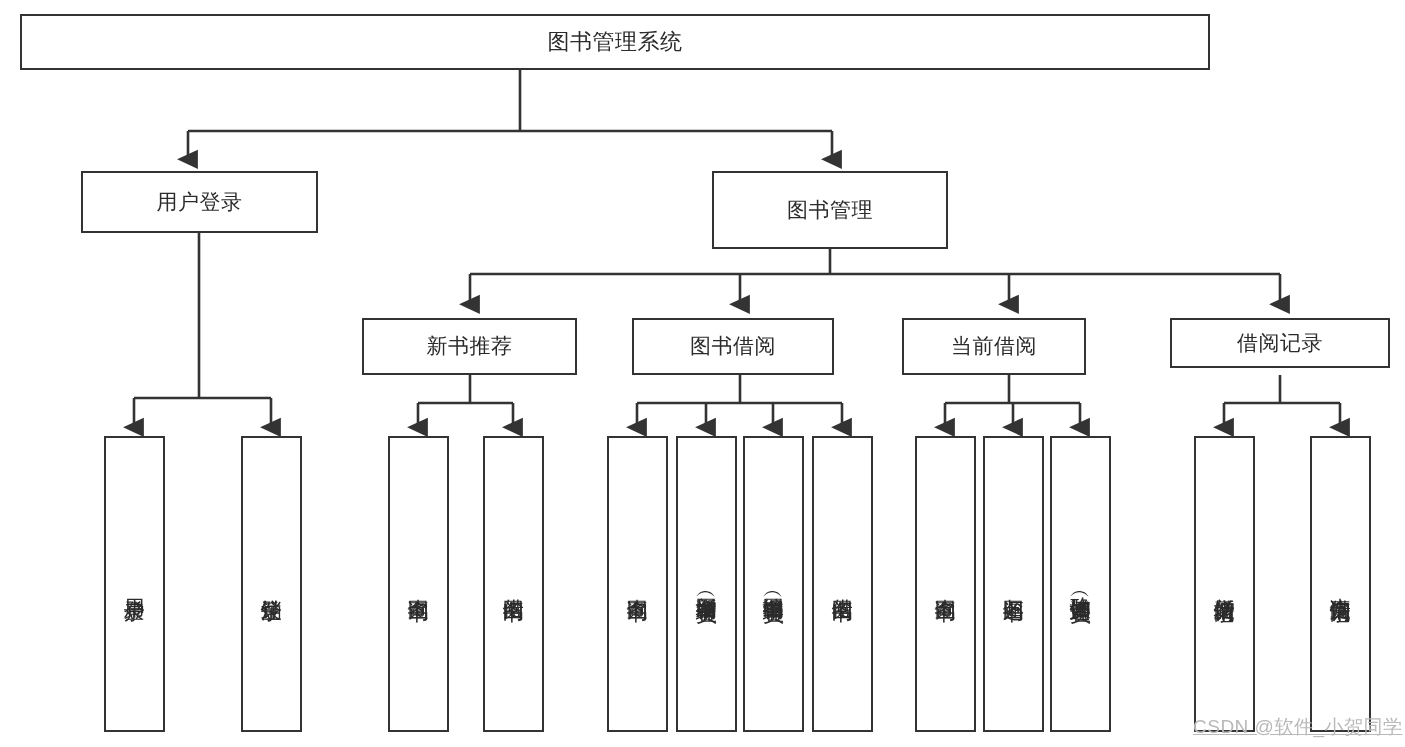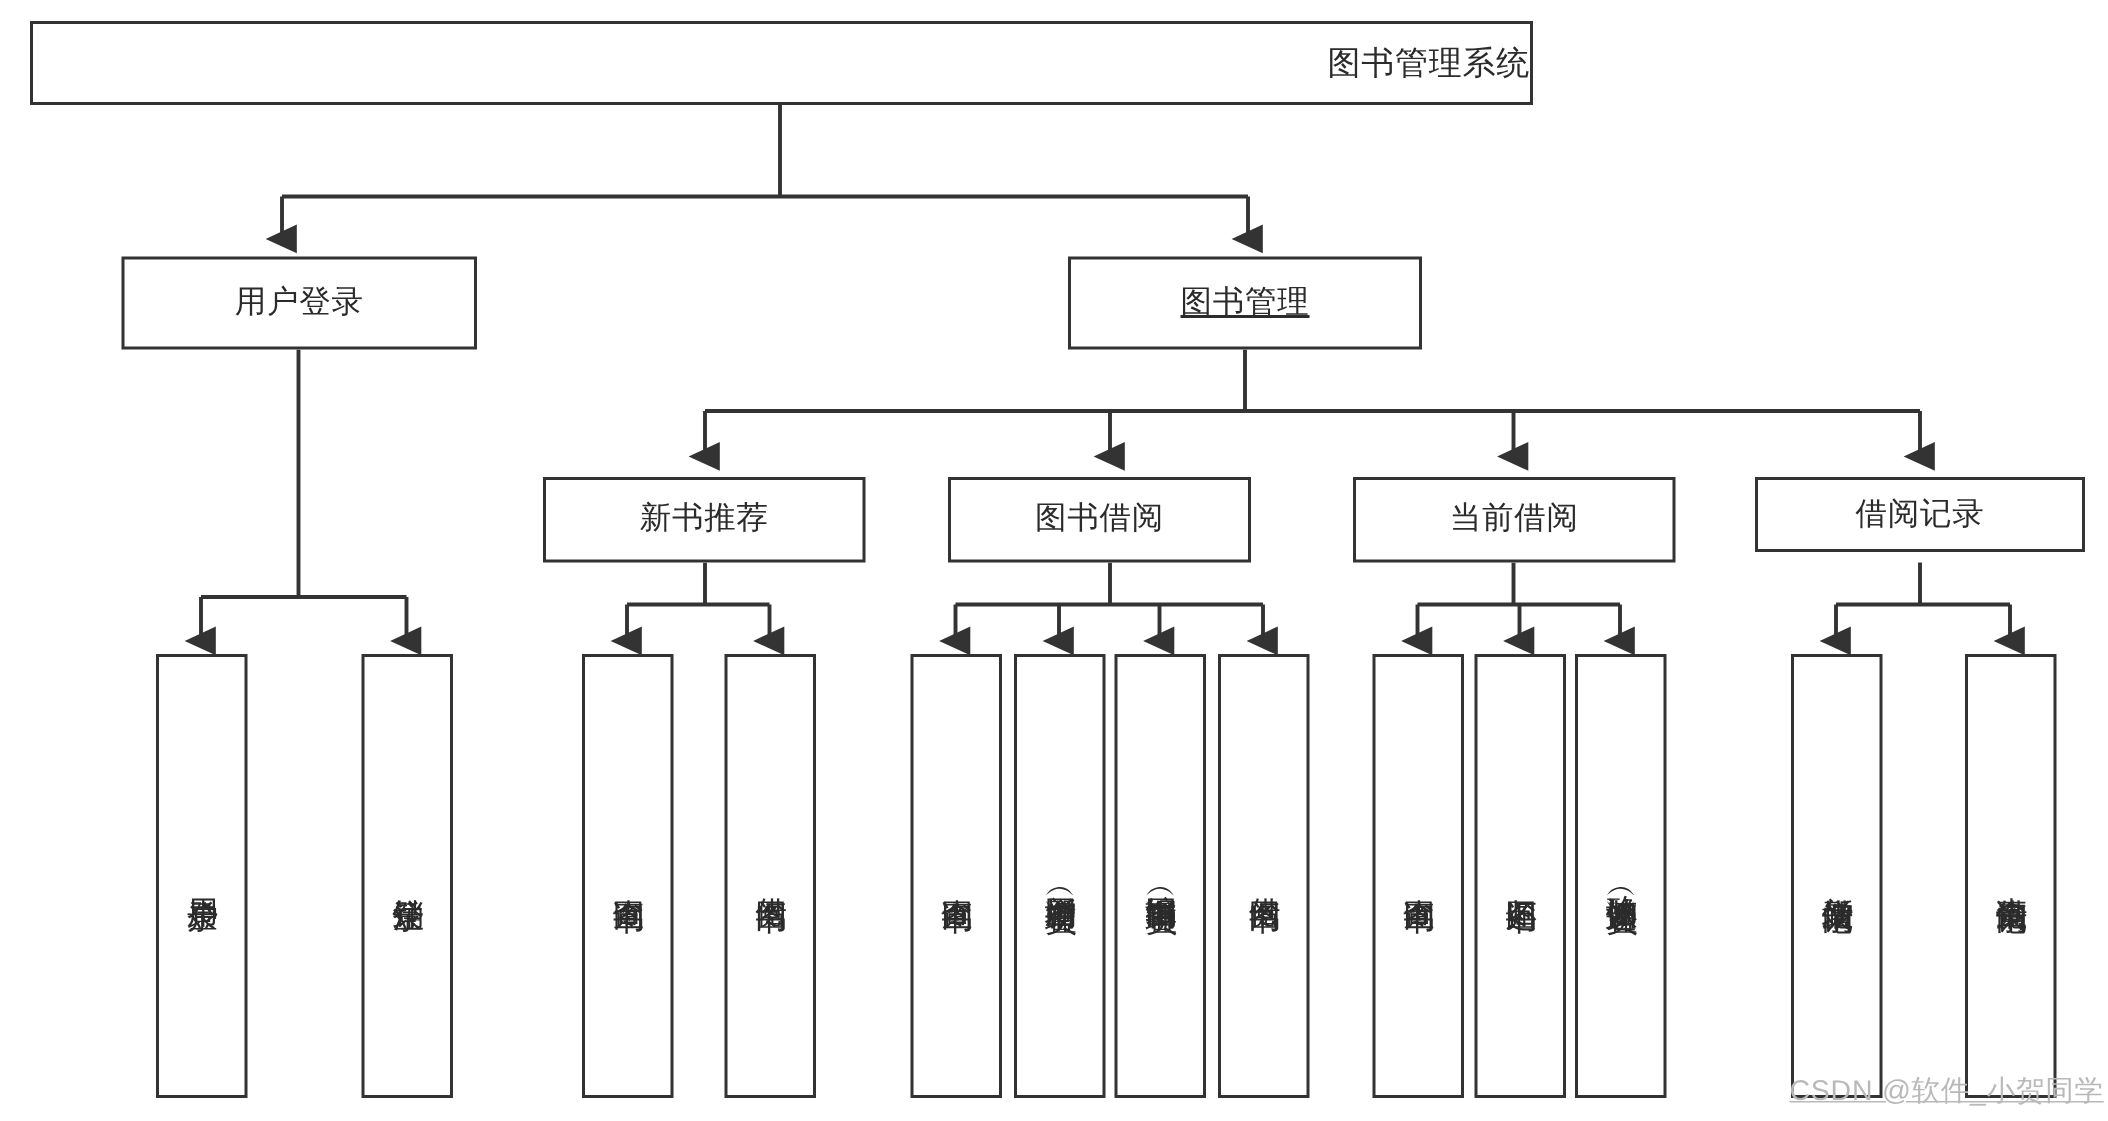--- a/index.html
+++ b/index.html
@@ -114,41 +114,41 @@
       <path d="M1013,403 L1013,427" marker-end="url(#arrow)"></path>
       <path d="M1080,403 L1080,427" marker-end="url(#arrow)"></path>
 
       <path d="M1280,375 L1280,403"></path>
       <path d="M1224,403 L1340,403"></path>
       <path d="M1224,403 L1224,427" marker-end="url(#arrow)"></path>
       <path d="M1340,403 L1340,427" marker-end="url(#arrow)"></path>
     </g>
   </svg>
 
-  <div class="node root h" style="left:20px; top:14px; width:1002px; height:56px;justify-content:flex-end;">
+  <div class="node root h" style="left:20px; top:14px; width:1190px; height:56px;">
     <span class="label">图书管理系统</span>
   </div>
 
   <div class="node h" style="left:81px; top:171px; width:237px; height:62px;">
     <span class="label">用户登录</span>
   </div>
 
-  <div class="node h" style="left:712px; top:171px; width:236px; height:62px;text-decoration:underline;">
+  <div class="node h" style="left:712px; top:171px; width:236px; height:78px;">
     <span class="label">图书管理</span>
   </div>
 
   <div class="node h" style="left:362px; top:318px; width:215px; height:57px;">
     <span class="label">新书推荐</span>
   </div>
 
   <div class="node h" style="left:632px; top:318px; width:202px; height:57px;">
     <span class="label">图书借阅</span>
   </div>
 
-  <div class="node h" style="left:902px; top:318px; width:215px; height:57px;">
+  <div class="node h" style="left:902px; top:318px; width:184px; height:57px;">
     <span class="label">当前借阅</span>
   </div>
 
   <div class="node h" style="left:1170px; top:318px; width:220px; height:50px;">
     <span class="label">借阅记录</span>
   </div>
 
   <div class="node v" style="left:104px; top:436px; width:61px; height:296px;">
     <span class="label">用户登录</span>
   </div>

